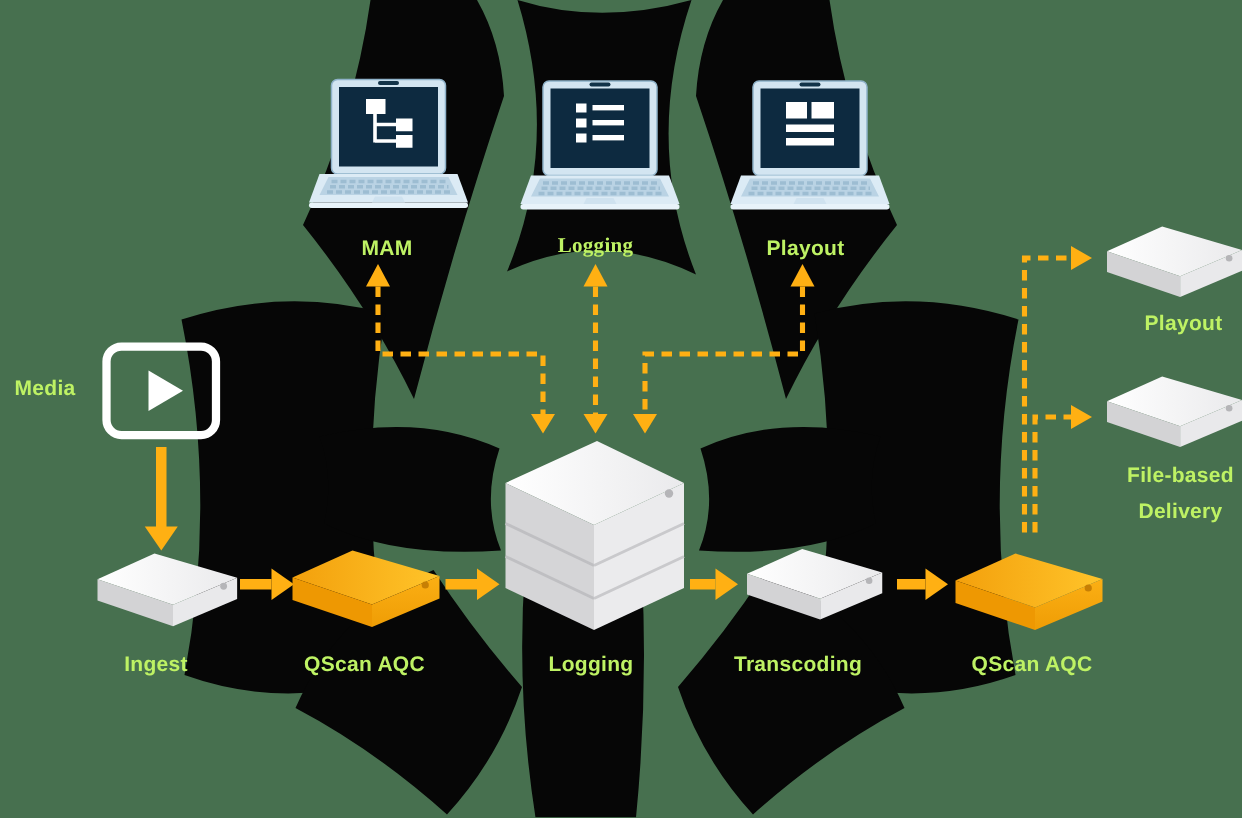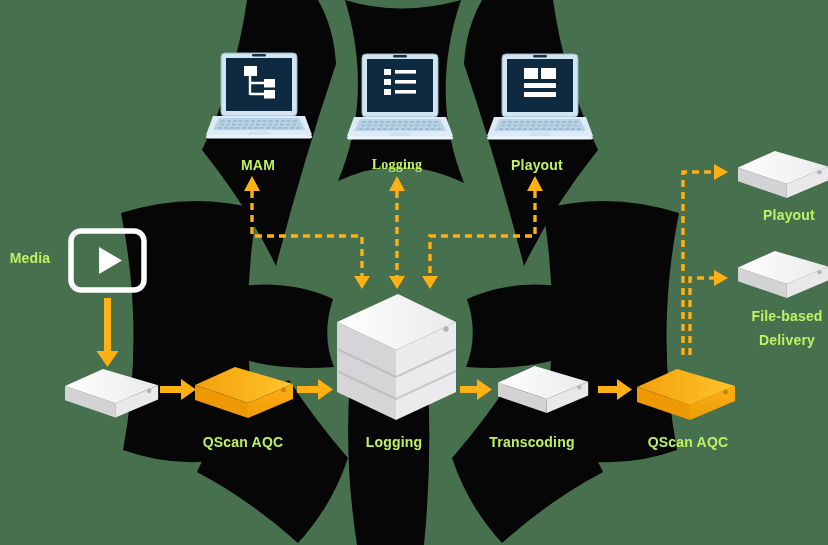--- a/index.html
+++ b/index.html
@@ -177,20 +177,21 @@
     </g>
   </g>
 </svg>
 
 <div class="lbl" style="left:2px;top:247px;width:56px;text-align:center;">Media</div>
 
 <div class="lbl" style="left:208px;top:154px;width:100px;">MAM</div>
 <div class="lbl" style="left:347px;top:154px;width:100px;font-family:Liberation Serif, serif;">Logging</div>
 <div class="lbl" style="left:487px;top:154px;width:100px;">Playout</div>
 
+<div class="lbl" style="left:54px;top:431px;width:100px;">Ingest</div>
 <div class="lbl" style="left:178px;top:431px;width:130px;">QScan AQC</div>
 <div class="lbl" style="left:344px;top:431px;width:100px;">Logging</div>
 <div class="lbl" style="left:467px;top:431px;width:130px;">Transcoding</div>
 <div class="lbl" style="left:623px;top:431px;width:130px;">QScan AQC</div>
 
 <div class="lbl" style="left:739px;top:204px;width:100px;">Playout</div>
 <div class="lbl wrap" style="left:734px;top:304px;width:106px;line-height:24px;">File-based Delivery</div>
 
 </div>
 

